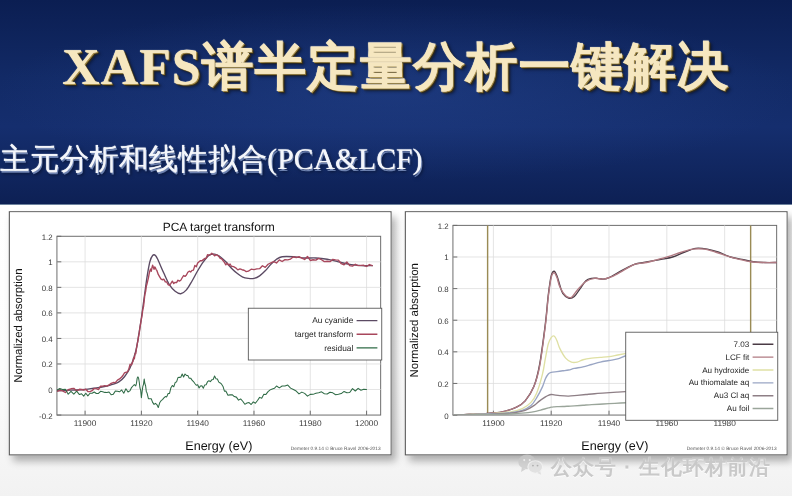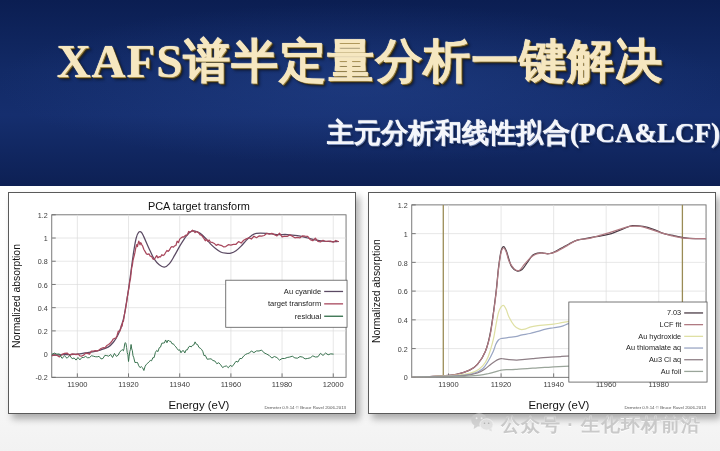--- a/index.html
+++ b/index.html
@@ -26,23 +26,23 @@
     font-weight:bold;font-size:47px;letter-spacing:1px;line-height:1;
     color:#f6e7c0;
     text-shadow:
       0 0 1px #fffaf0,
       1px 1px 0 #9b8038,
       2px 2px 1px rgba(60,45,10,.75),
       3px 3px 3px rgba(0,0,0,.45);
     white-space:nowrap;
   }
   .subtitle{
-    position:absolute;left:0;top:120px;width:720px;text-align:right;
+    position:absolute;left:0;top:132px;width:720px;text-align:left;
     font-family:"Liberation Serif", serif;
-    font-weight:bold;font-size:27px;line-height:1;
+    font-weight:normal;font-size:27px;line-height:1;
     color:#f4f6fb;
     text-shadow:
       0 0 1px #ffffff,
       1px 1px 0 #6a7fae,
       2px 2px 3px rgba(0,0,0,.5);
     white-space:nowrap;
   }
 
   
   .lower{

